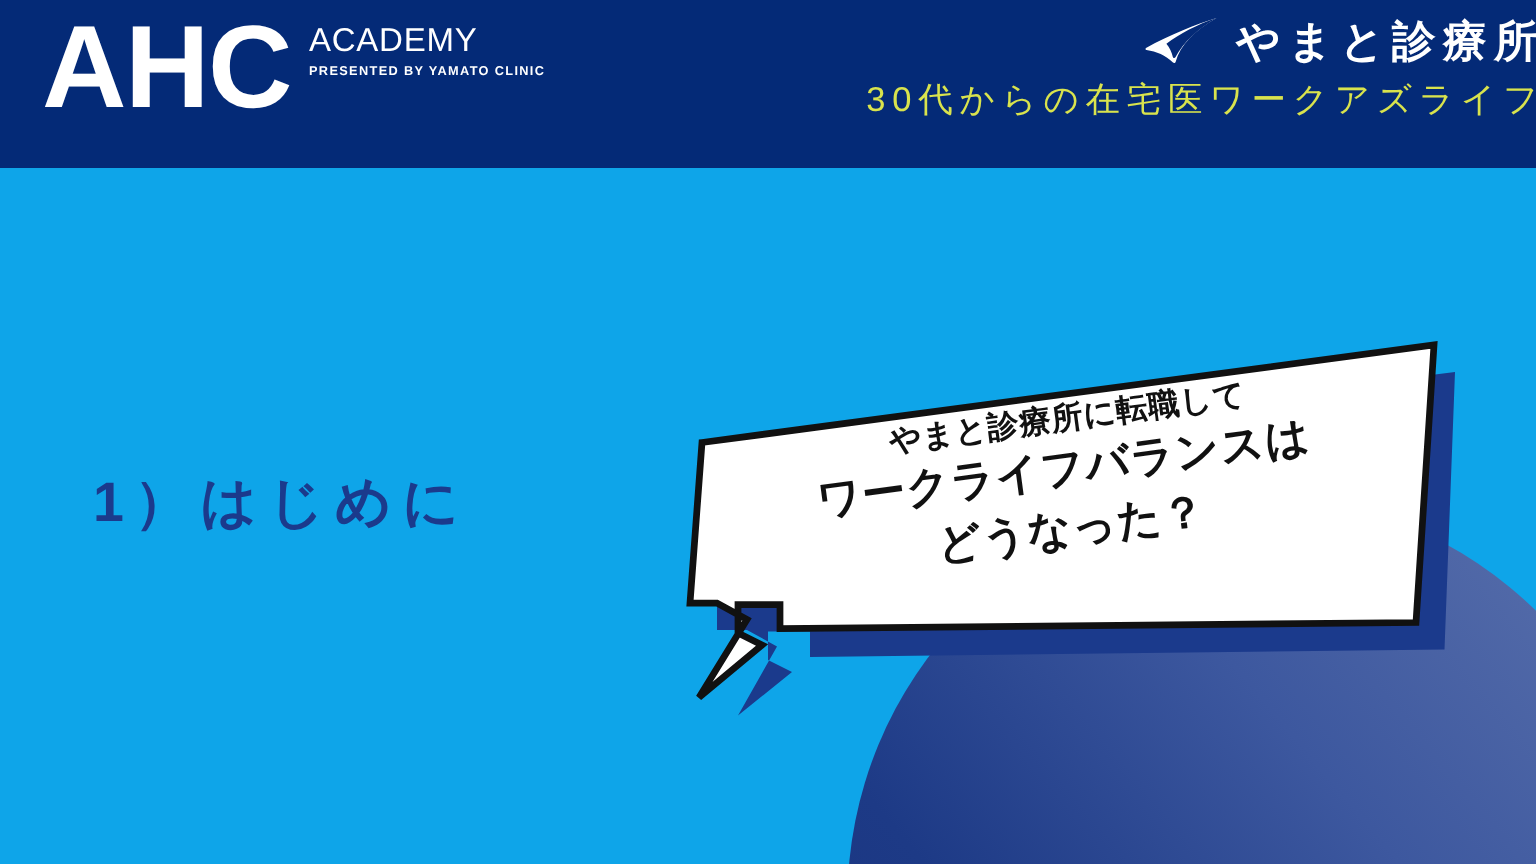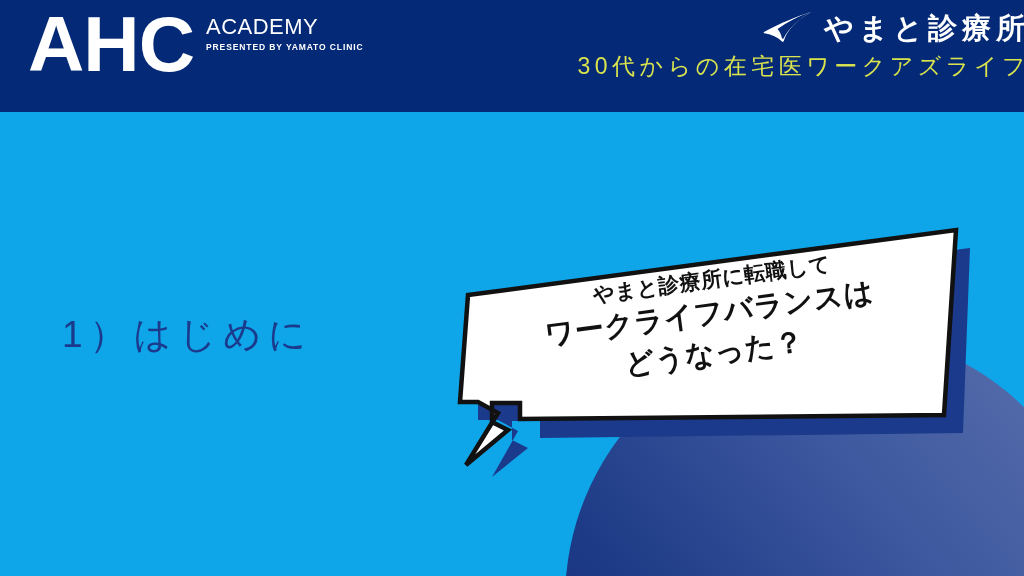--- a/index.html
+++ b/index.html
@@ -99,21 +99,21 @@
     line-height:1;
     white-space:nowrap;
   }
 
   
   .section-title {
     position:absolute;
     left:62px; top:310px;
     color:#1b3a8c;
     font-size:37px;
-    font-weight:normal;
+    font-weight:bold;
     letter-spacing:7px;
     z-index:20;
   }
 
   
   .bubble-wrap {
     position:absolute;
     left:440px; top:215px;
     width:560px; height:280px;
     z-index:20;

